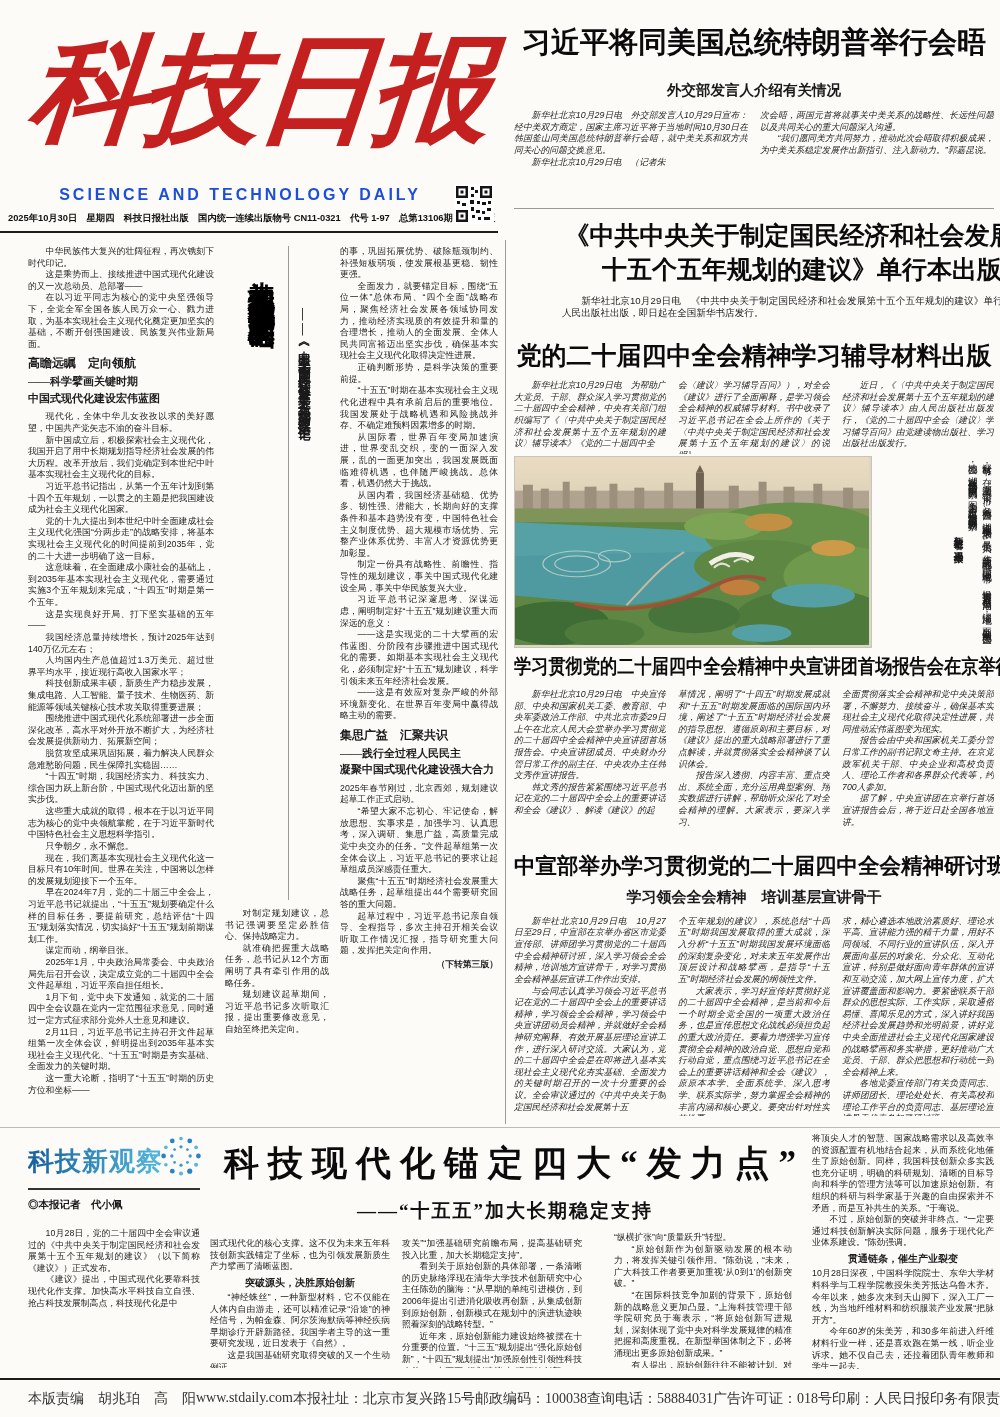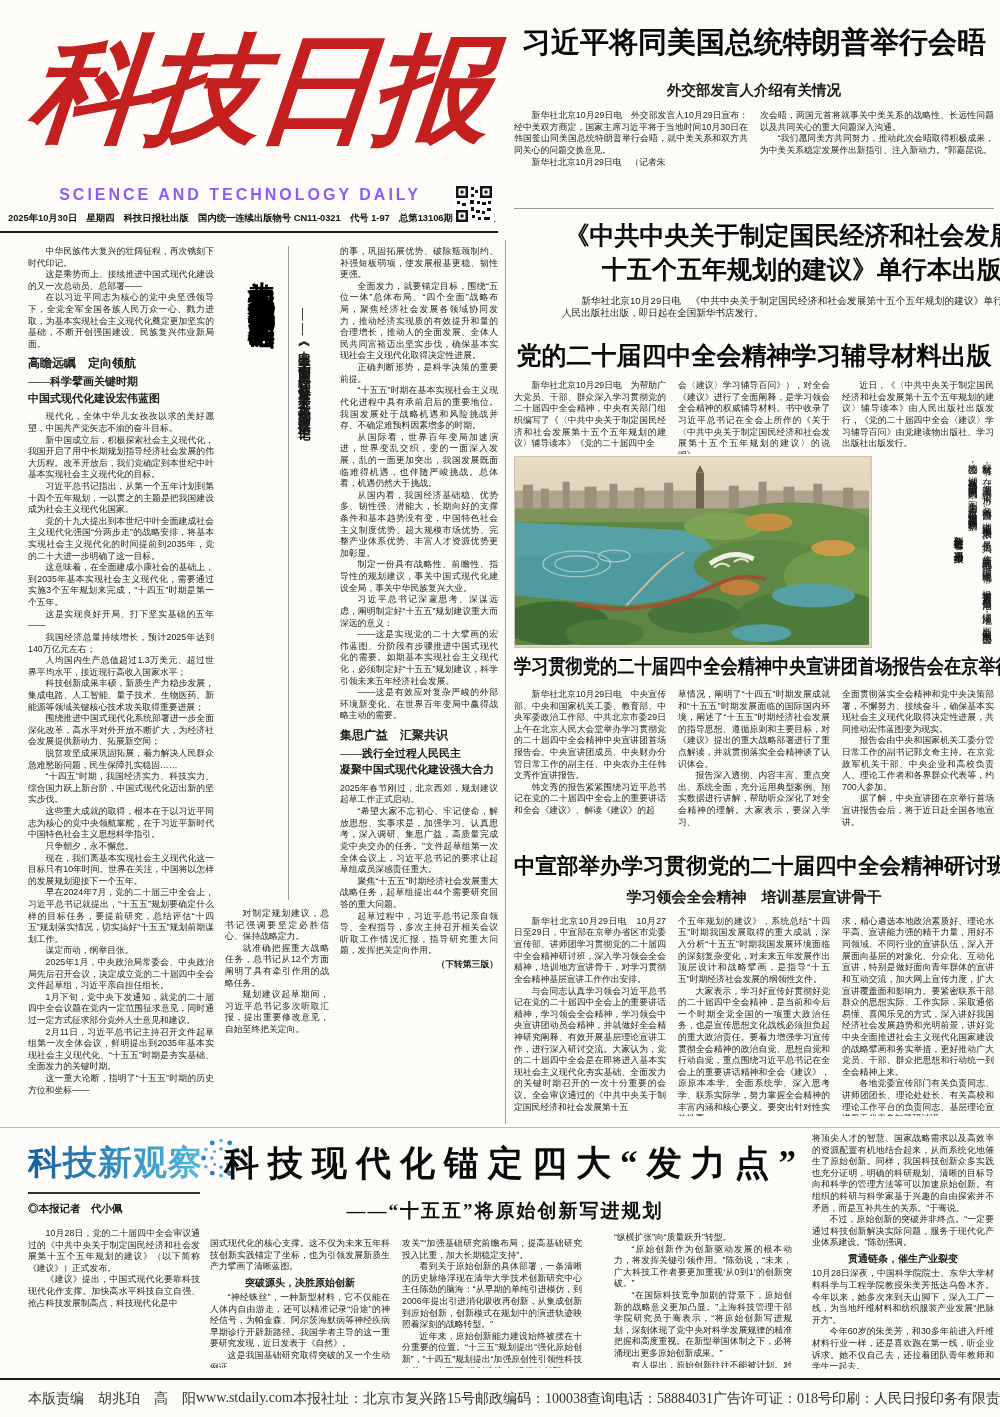--- a/index.html
+++ b/index.html
@@ -3,30 +3,30 @@
 <meta charset="utf-8">
 <style>
   html,body{margin:0;padding:0;background:#e9e8e4;}
   .page{position:relative;width:1000px;height:1417px;background:#fcfbf8;margin:0 auto;
         font-family:"Liberation Sans",sans-serif;color:#1a1a1a;overflow:hidden;}
   .abs{position:absolute;}
   
   .masthead{font-family:"Liberation Serif",serif;font-weight:900;font-style:italic;
             color:#c3201f;font-size:118px;line-height:158px;text-align:center;
             letter-spacing:-4px;transform:skewX(-5deg);white-space:nowrap;}
-  .english{font-weight:bold;color:#8b5cf6;font-size:16px;letter-spacing:3px;text-align:center;white-space:nowrap;}
+  .english{font-weight:bold;color:#1d4ed8;font-size:16px;letter-spacing:3px;text-align:center;white-space:nowrap;}
   .dateline{font-size:9.3px;font-weight:bold;color:#111;white-space:nowrap;}
   .rule{background:#1d1d1d;}
   .rule-light{background:#9a9a9a;}
   
   .body-text{font-size:8.8px;line-height:1.32;text-align:justify;overflow:hidden;color:#1c1c1c;}
   .body-text p{margin:0;text-indent:2em;}
   .cont > p:first-child, .cont > div > p:first-child{text-indent:0;}
   .cols{display:flex;gap:12px;}
-  .cols>div{flex:1;overflow:hidden;}
+  .cols>div{flex:1;overflow:hidden;font-style:italic;}
   
   .hl{font-weight:900;color:#0b0b0b;text-align:center;line-height:1.25;white-space:nowrap;}
   .kai{font-family:"Liberation Serif",serif;font-weight:bold;}
   .subtitle-center{text-align:center;}
   .col-subhead{font-weight:bold;text-align:center;font-size:10px;margin:3px 0;text-indent:0 !important;}
   .turn-note{text-align:right;font-weight:bold;font-size:8.8px;margin-top:2px;}
   
   .main-left{display:flex;gap:11px;}
   .vblock{display:flex;flex-direction:row;justify-content:center;gap:7px;height:654px;overflow:hidden;}
   .vtitle{writing-mode:vertical-rl;font-size:27px;font-weight:900;letter-spacing:2px;
@@ -38,21 +38,21 @@
   .inner-subhead .l1{font-weight:900;font-size:12px;}
   .inner-subhead .l2{font-family:"Liberation Serif",serif;font-weight:bold;font-size:11px;margin-top:2px;}
   
   .photo-block{display:flex;}
   .photo-frame{width:356px;height:190px;flex:none;border:1px solid #c8c4ba;background:#dcd6c6;}
   .vcaption{writing-mode:vertical-rl;font-family:"Liberation Serif",serif;font-size:9.5px;
             line-height:1.5;letter-spacing:1px;height:190px;margin-left:10px;flex:1;overflow:hidden;}
   .vcredit{font-weight:bold;padding-top:72px;}
   
   .brand-row{display:flex;align-items:center;}
-  .brand-text{font-size:34px;font-weight:900;letter-spacing:1px;
+  .brand-text{font-size:26px;font-weight:900;letter-spacing:1px;
               background:linear-gradient(90deg,#15609f,#52b9dc);
               -webkit-background-clip:text;background-clip:text;color:transparent;white-space:nowrap;text-align:center;}
   .tech-headline{font-family:"Liberation Serif",serif;font-weight:900;font-size:35px;
                  letter-spacing:9px;text-align:right;color:#0b0b0b;white-space:nowrap;}
   .tech-subtitle{font-family:"Liberation Serif",serif;font-weight:bold;font-size:19px;
                  letter-spacing:2px;text-align:center;color:#101010;}
   .byline{font-size:10.5px;font-weight:bold;}
   
   .footer-row{display:flex;justify-content:space-between;font-size:14px;color:#333;font-family:Liberation Serif, serif;}
   .footer-row p{margin:0;white-space:nowrap;}
@@ -346,21 +346,21 @@
               <circle cx="31" cy="17" r="1.5" fill="#3a9ccb"></circle>
           </g>
         </svg>
       </span>
     </div>
     <div style="margin-top:6px;height:2px;background:#333;"></div>
     <div class="byline" style="margin-top:8px;">◎本报记者　代小佩</div>
   </div>
 
   <div class="abs tech-headline" style="left:205px;top:1140px;width:600px;">科技现代化锚定四大“发力点”</div>
-  <div class="abs tech-subtitle" style="left:205px;top:1198px;width:600px;">——“十五五”将原始创新写进规划</div>
+  <div class="abs tech-subtitle" style="left:205px;top:1198px;width:600px;">——“十五五”加大长期稳定支持</div>
 
   <div class="abs body-text" style="left:28px;top:1228px;width:172px;height:140px;">
       <p>10月28日，党的二十届四中全会审议通过的《中共中央关于制定国民经济和社会发展第十五个五年规划的建议》（以下简称《建议》）正式发布。</p>
       <p>《建议》提出，中国式现代化要靠科技现代化作支撑。加快高水平科技自立自强、抢占科技发展制高点，科技现代化是中</p>
     </div>
   <div class="abs body-text" style="left:210px;top:1238px;width:180px;height:130px;">
     <div class="cont">
         <p>国式现代化的核心支撑。这不仅为未来五年科技创新实践锚定了坐标，也为引领发展新质生产力擘画了清晰蓝图。</p>
       </div>
     <div class="col-subhead">突破源头，决胜原始创新</div>

